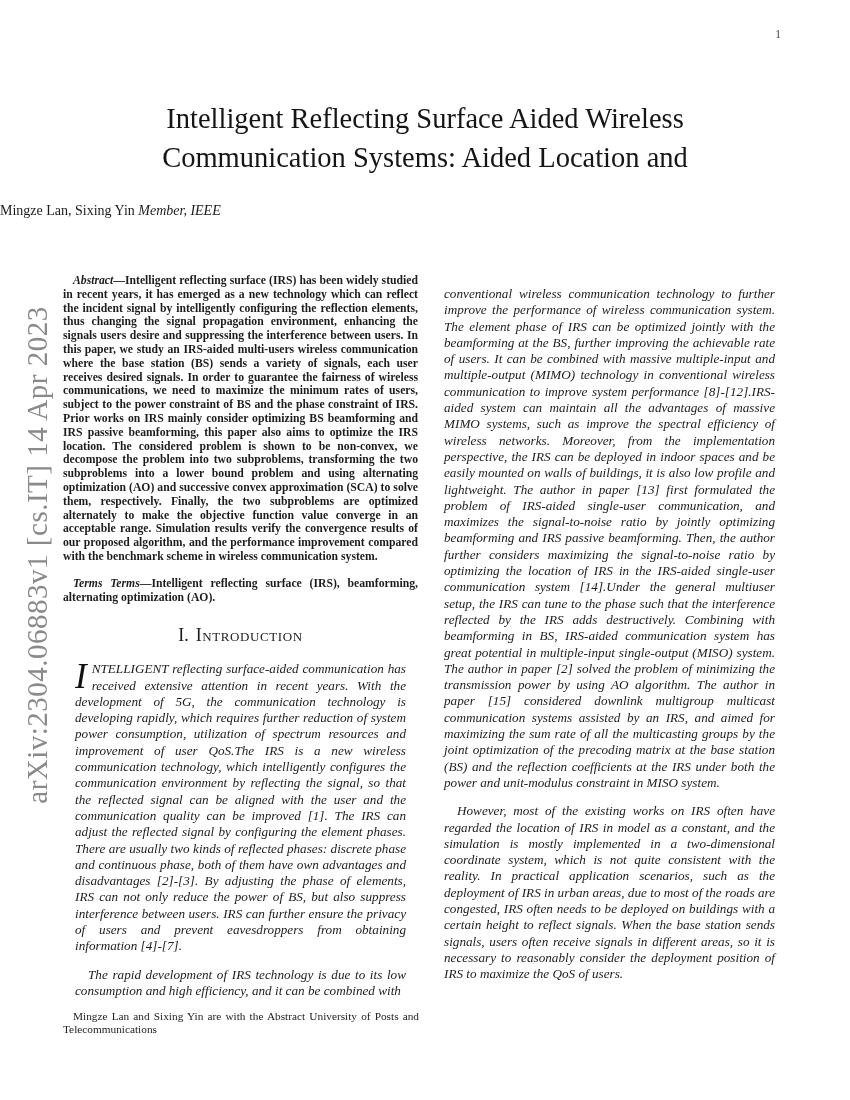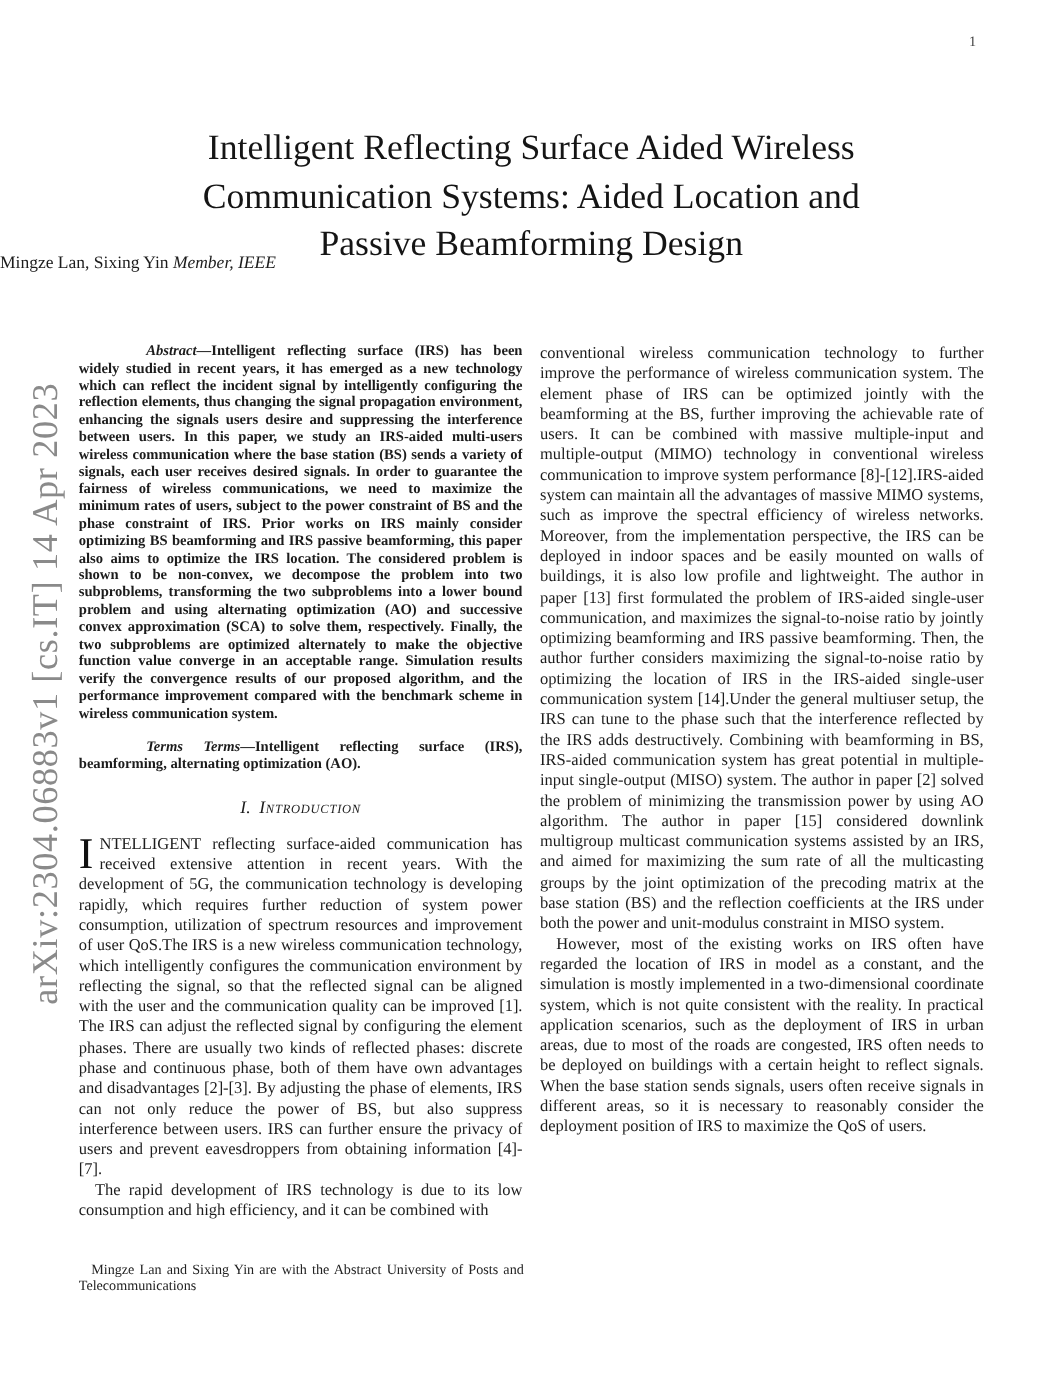--- a/index.html
+++ b/index.html
@@ -41,34 +41,34 @@
   }
   .col { width:355px; overflow:hidden; }
   .abstract, .index-terms {
     font-weight:bold;
     font-size:11.7px; line-height:13.8px;
     text-align:justify;
     margin:0;
     text-indent:10px;
   }
   .index-terms { margin-top:13px; }
-  .lead-label { font-style:italic;margin-left:44px; }
+  .lead-label { font-style:italic; }
   .section-heading {
     text-align:center;
-    font-size:14px;
+    font-size:18px;
     margin-top:21px; 
     font-weight:normal;
-    font-style:italic;
   }
   .section-heading .heading-num { margin-right:7px; }
   .section-heading .heading-text { font-variant:small-caps; letter-spacing:0.6px; }
   .body-par {
     font-size:13.2px; line-height:16.3px;
     text-align:justify;
-    margin:0;
+    margin:12px;
+    font-style:italic;
   }
   .body-par.indent { text-indent:13px; }
   .dropcap {
     float:left;
     font-size:35px; line-height:28px;
     padding:2px 5px 0 0;
     color:#111;
   }
   .footnote {
     position:absolute; top:1010px; left:63px; width:356px;
@@ -83,21 +83,20 @@
 
 <div class="page">
 
   <div class="page-number">1</div>
 
   <div class="watermark">arXiv:2304.06883v1  [cs.IT]  14 Apr 2023</div>
 
   <div class="title">
     <div>Intelligent Reflecting Surface Aided Wireless</div>
     <div>Communication Systems: Aided Location and</div>
-    <div>Passive Beamforming Design</div>
   </div>
 
   <div class="authors"><span>Mingze Lan, Sixing Yin</span> <span class="membership">Member, IEEE</span></div>
 
   <div class="columns">
 
     <div class="col">
       <p class="abstract"><span class="lead-label">Abstract</span><span>—Intelligent reflecting surface (IRS) has been widely studied in recent years, it has emerged as a new technology which can reflect the incident signal by intelligently configuring the reflection elements, thus changing the signal propagation environment, enhancing the signals users desire and suppressing the interference between users. In this paper, we study an IRS-aided multi-users wireless communication where the base station (BS) sends a variety of signals, each user receives desired signals. In order to guarantee the fairness of wireless communications, we need to maximize the minimum rates of users, subject to the power constraint of BS and the phase constraint of IRS. Prior works on IRS mainly consider optimizing BS beamforming and IRS passive beamforming, this paper also aims to optimize the IRS location. The considered problem is shown to be non-convex, we decompose the problem into two subproblems, transforming the two subproblems into a lower bound problem and using alternating optimization (AO) and successive convex approximation (SCA) to solve them, respectively. Finally, the two subproblems are optimized alternately to make the objective function value converge in an acceptable range. Simulation results verify the convergence results of our proposed algorithm, and the performance improvement compared with the benchmark scheme in wireless communication system.</span></p>
 
       <p class="index-terms"><span class="lead-label">Terms Terms</span><span>—Intelligent reflecting surface (IRS), beamforming, alternating optimization (AO).</span></p>

